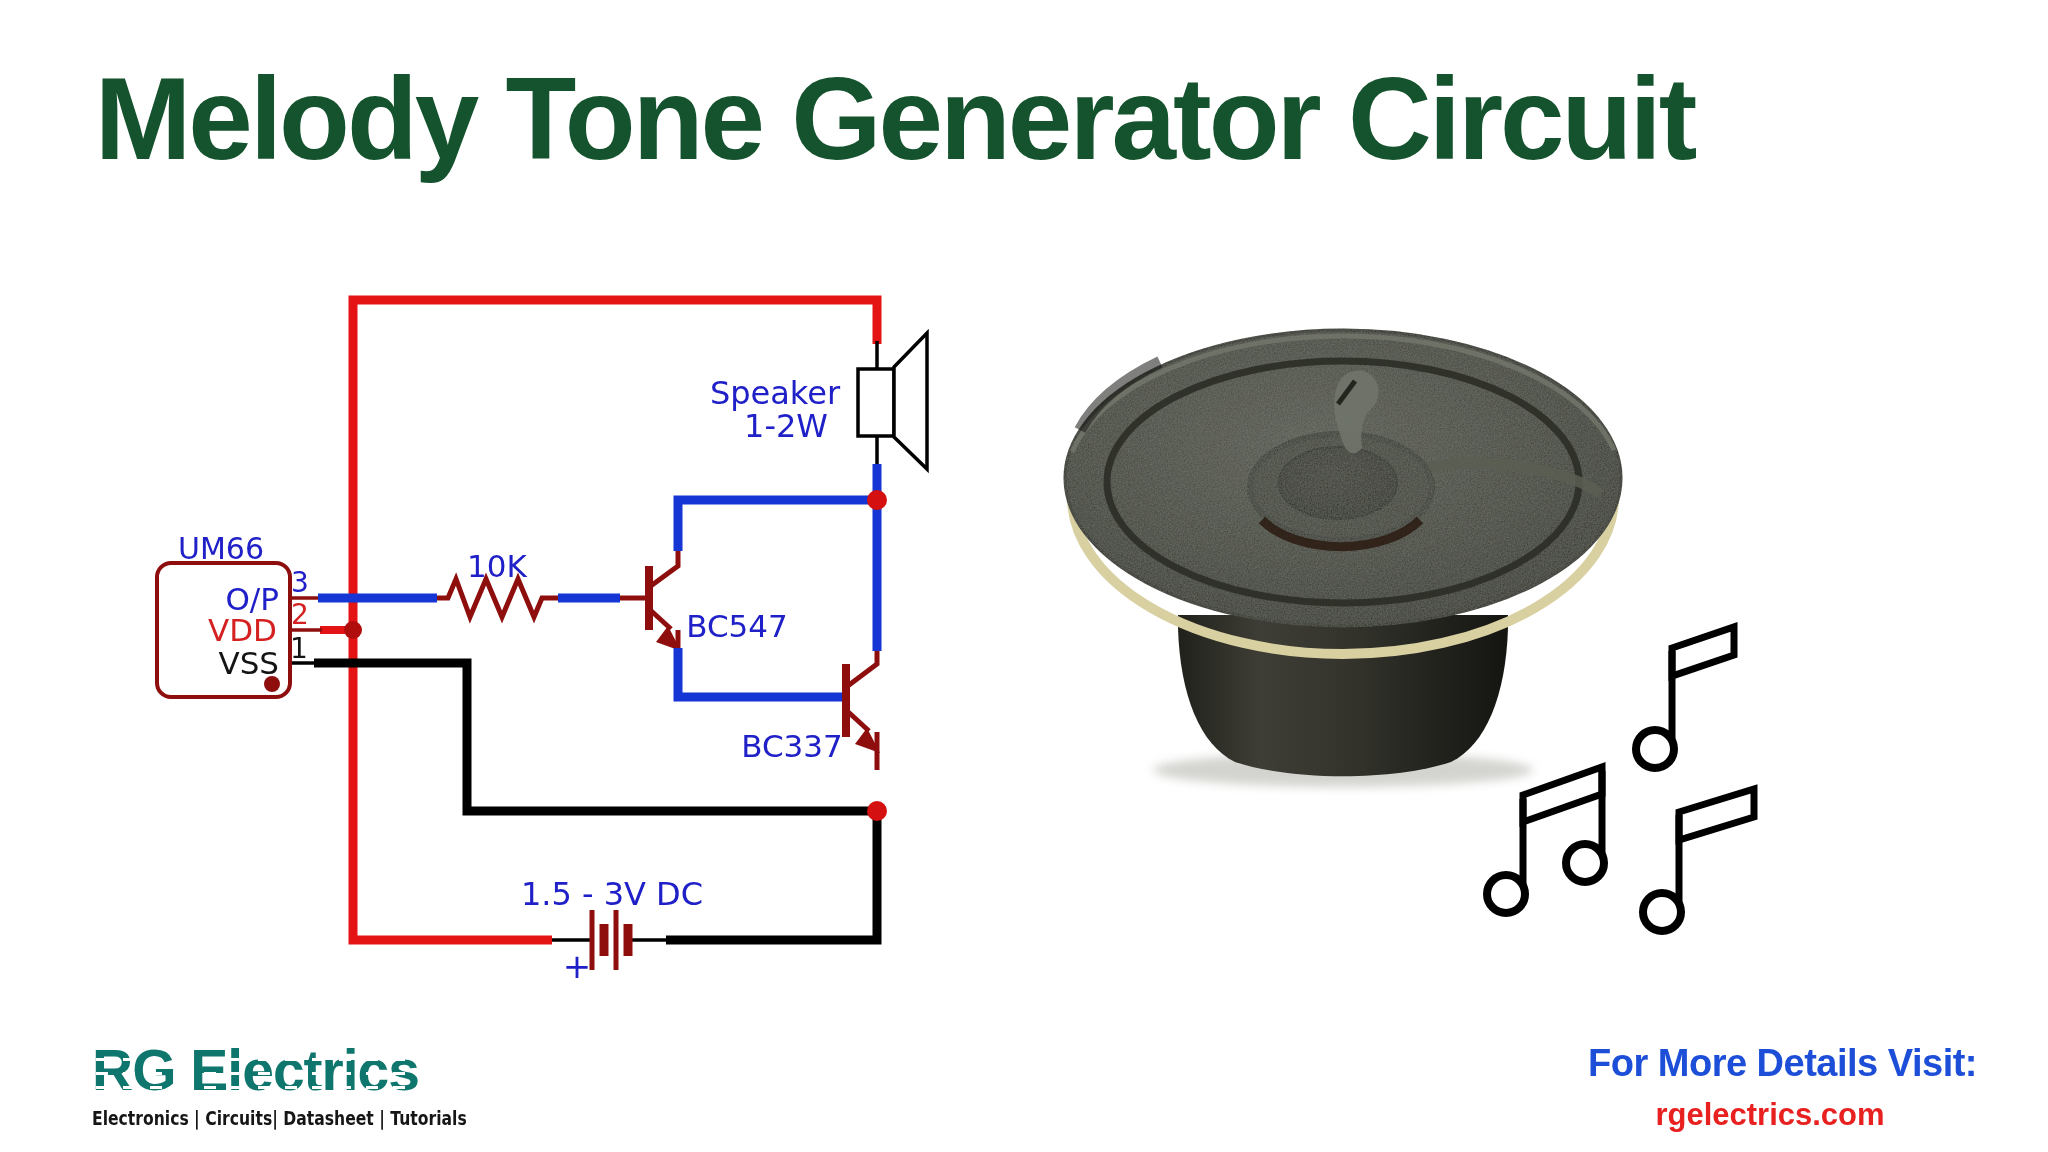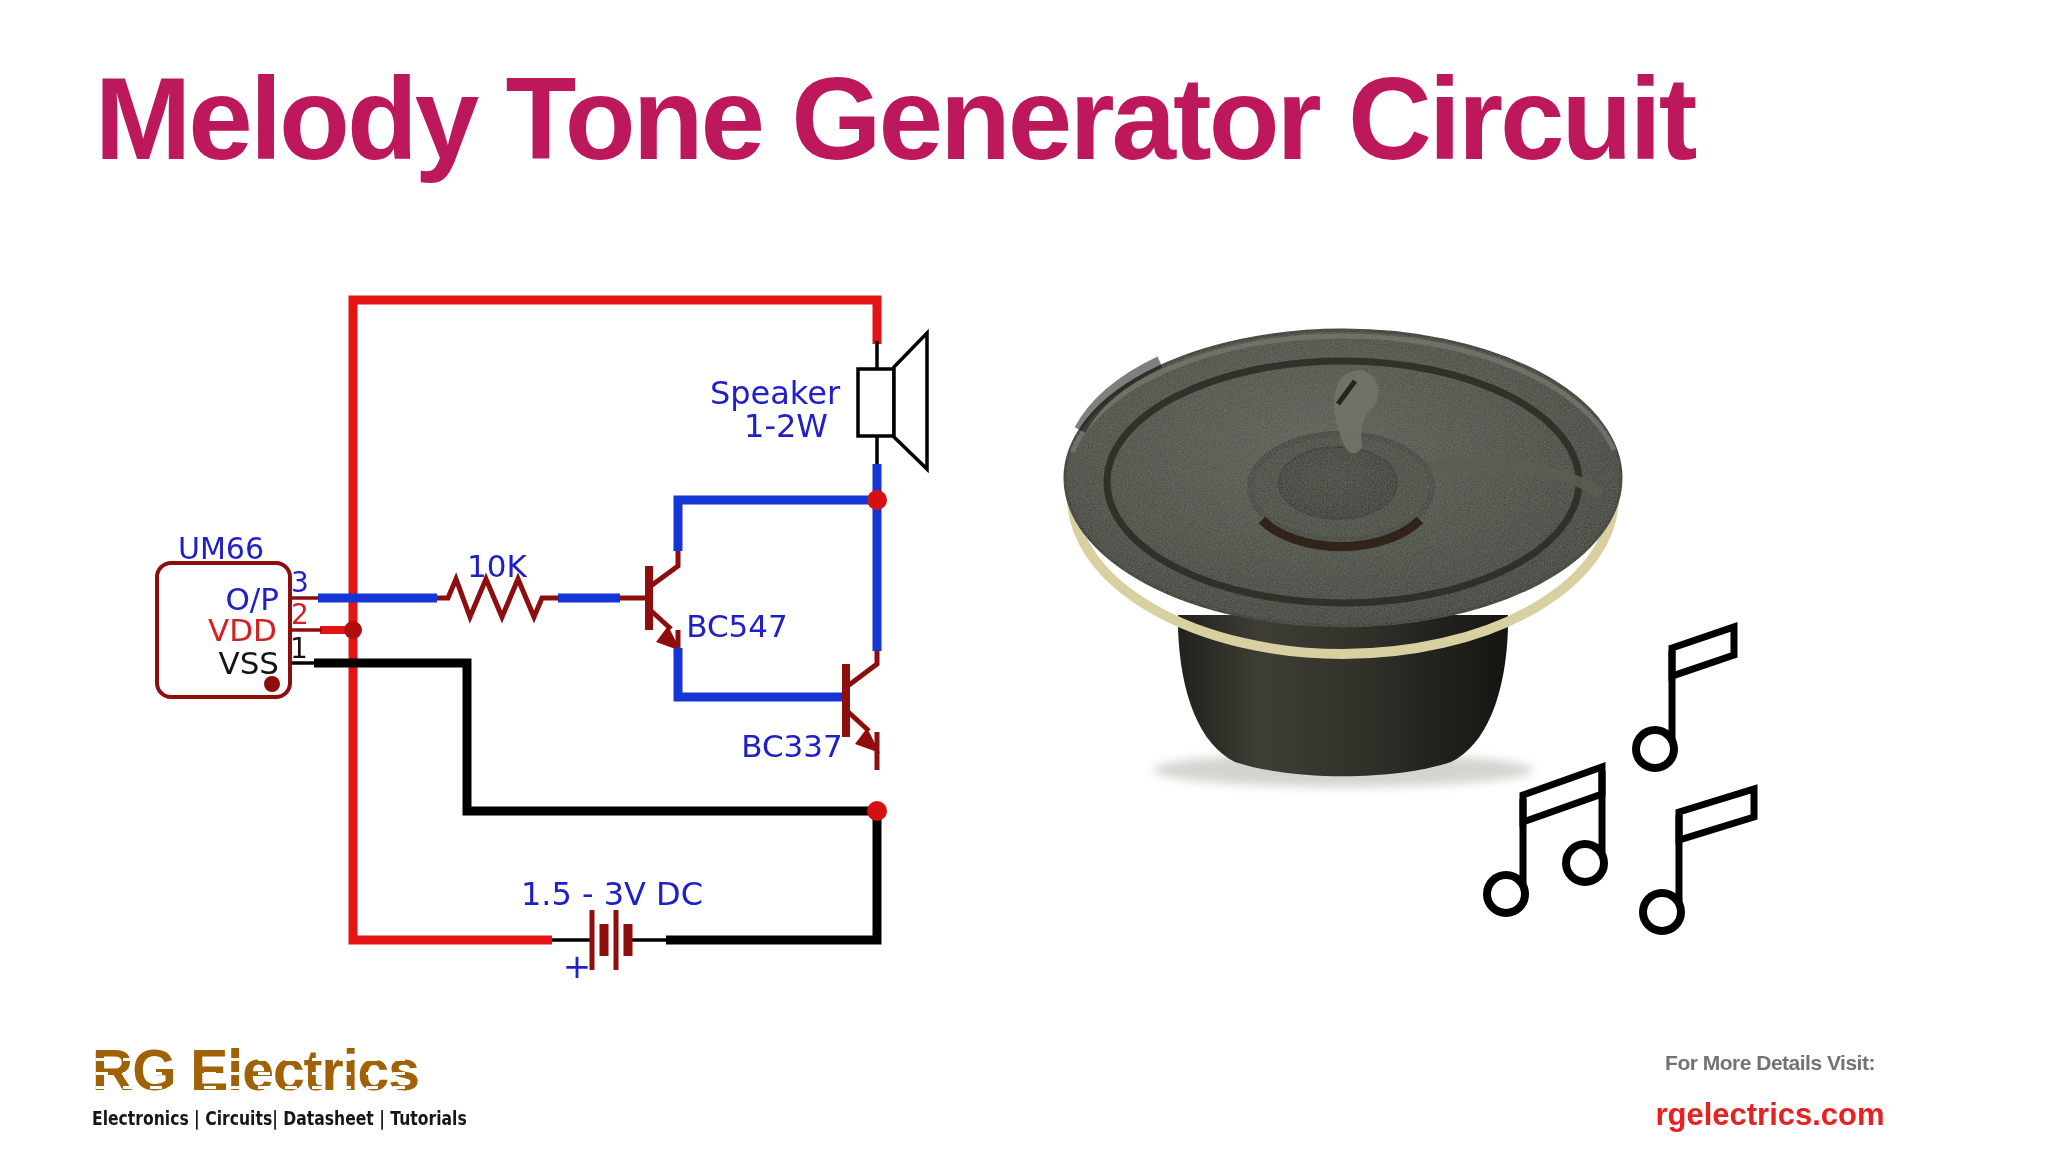--- a/index.html
+++ b/index.html
@@ -1,29 +1,29 @@
 <!DOCTYPE html>
 <html><head>
 <meta charset="utf-8">
 <style>
   html,body{margin:0;padding:0;background:#ffffff;width:2048px;height:1152px;overflow:hidden;}
   *{box-sizing:border-box;}
   .page{position:relative;width:2048px;height:1152px;background:#ffffff;font-family:"Liberation Sans",sans-serif;}
   .title{position:absolute;top:44px;left:0;width:1789px;height:150px;line-height:150px;
-         text-align:center;font-size:116px;font-weight:bold;letter-spacing:-3px;color:#be185d;white-space:nowrap;}
+         text-align:center;font-size:116px;font-weight:bold;letter-spacing:-3px;color:#14532d;white-space:nowrap;}
   .stage{position:absolute;top:0;left:0;width:2048px;height:1152px;}
   .logo-block{position:absolute;left:92px;top:1038px;width:470px;}
-  .logo-text{font-size:57px;font-weight:800;color:#a16207;letter-spacing:-1px;line-height:64px;white-space:nowrap;}
+  .logo-text{font-size:57px;font-weight:800;color:#0f766e;letter-spacing:-1px;line-height:64px;white-space:nowrap;}
   .logo-trace{position:absolute;left:4px;width:372px;height:3px;pointer-events:none;
               background:repeating-linear-gradient(90deg,#ffffff 0 12px,rgba(255,255,255,0) 12px 27px);}
   .t1{top:20px;} .t2{top:34px;} .t3{top:48px;}
   .logo-tagline{margin-top:4px;font-size:20px;font-weight:bold;color:#161616;white-space:nowrap;
                 transform:scaleX(0.78);transform-origin:left center;font-family:"DejaVu Sans",sans-serif;}
   .footer-block{position:absolute;left:1588px;top:1042px;width:364px;text-align:center;}
-  .footer-visit{font-size:21px;font-weight:bold;color:#737373;letter-spacing:-0.5px;line-height:42px;white-space:nowrap;}
+  .footer-visit{font-size:38px;font-weight:bold;color:#1d4ed8;letter-spacing:-0.5px;line-height:42px;white-space:nowrap;}
   .footer-site{font-size:31px;font-weight:bold;color:#e82020;line-height:42px;white-space:nowrap;margin-top:10px;}
   svg text{font-family:"DejaVu Sans","Liberation Sans",sans-serif;}
 </style>
 </head>
 <body>
 
 <div class="page">
 
   <div class="title">Melody Tone Generator Circuit</div>
 

